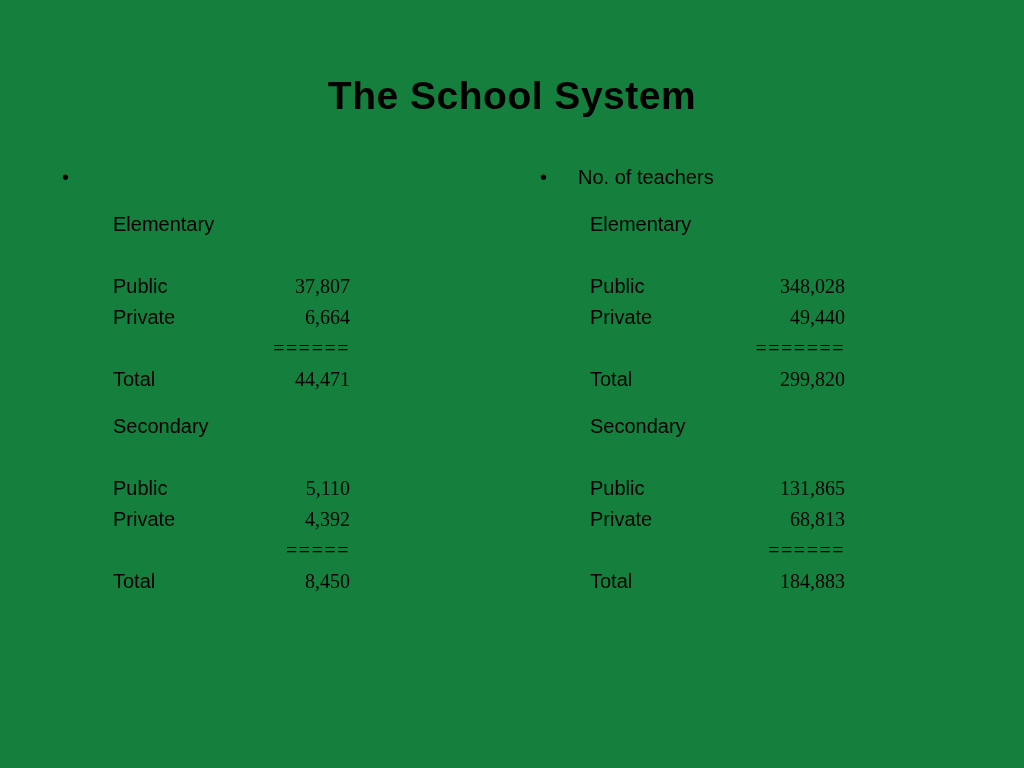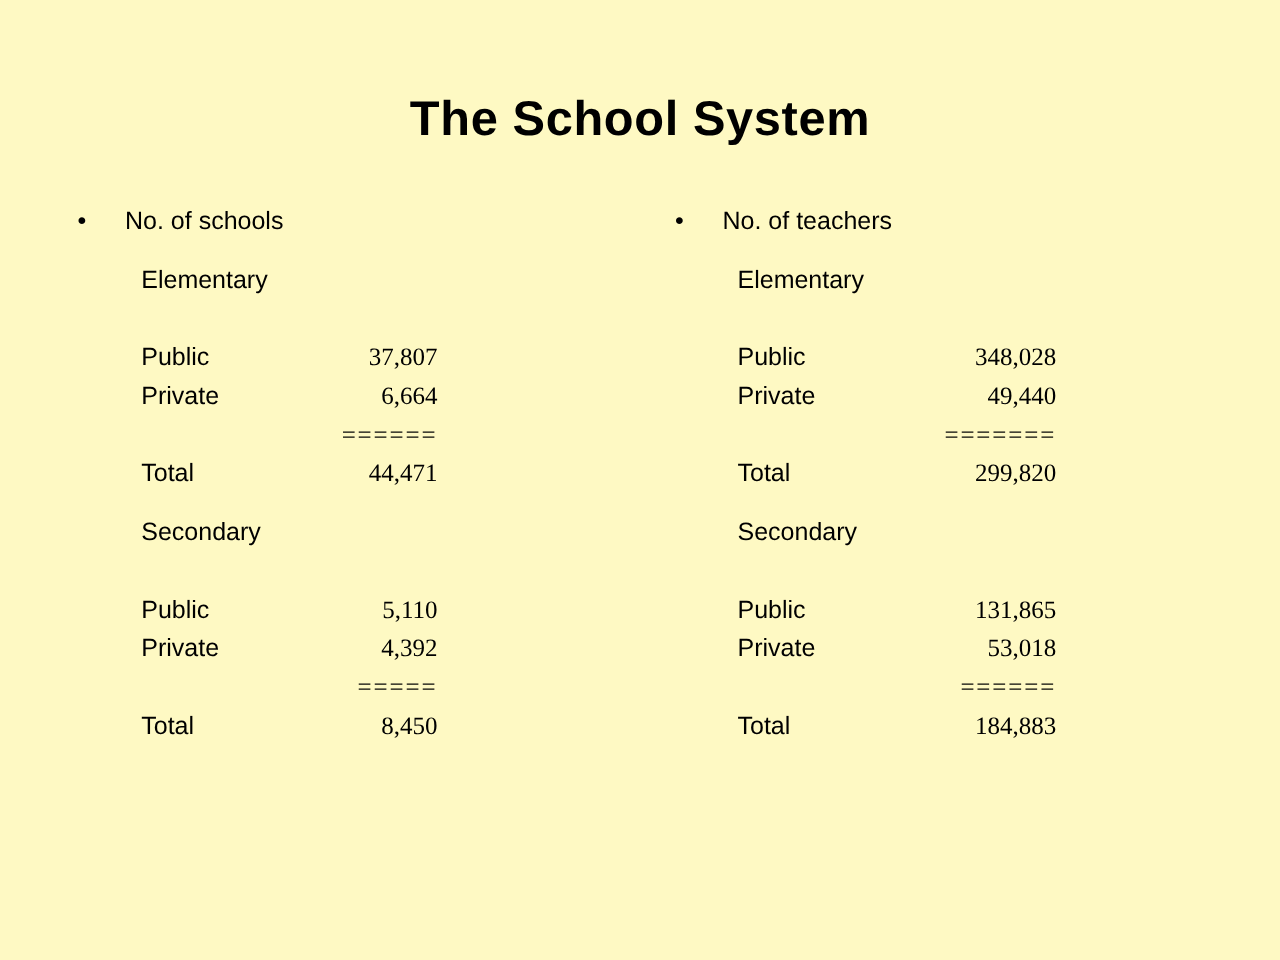--- a/index.html
+++ b/index.html
@@ -6,21 +6,21 @@
     margin: 0;
     padding: 0;
     background: #ffffff;
     font-family: "Liberation Sans", sans-serif;
     color: #000000;
   }
   .slide {
     position: relative;
     width: 1024px;
     height: 768px;
-    background: #fef9c3;
+    background: #15803d;
     overflow: hidden;
   }
   .title {
     position: absolute;
     top: 74px;
     left: 0;
     width: 100%;
     margin: 0;
     text-align: center;
     font-size: 39px;
@@ -76,21 +76,20 @@
 
 <div class="slide">
 
   <h1 class="title">The School System</h1>
 
   <div class="content">
 
     <div class="column col-left">
       <div class="col-heading">
         <span class="bullet">•</span>
-        <span class="heading-text">No. of schools</span>
       </div>
 
       <div class="section">
         <div class="section-name">Elementary</div>
         <div class="row gap">
           <span class="lbl">Public</span>
           <span class="val">37,807</span>
         </div>
         <div class="row">
           <span class="lbl">Private</span>
@@ -154,21 +153,21 @@
       </div>
 
       <div class="section">
         <div class="section-name">Secondary</div>
         <div class="row gap">
           <span class="lbl">Public</span>
           <span class="val">131,865</span>
         </div>
         <div class="row">
           <span class="lbl">Private</span>
-          <span class="val">53,018</span>
+          <span class="val">68,813</span>
         </div>
         <div class="row sep">
           <span class="lbl"></span>
           <span class="val">======</span>
         </div>
         <div class="row">
           <span class="lbl">Total</span>
           <span class="val">184,883</span>
         </div>
       </div>

